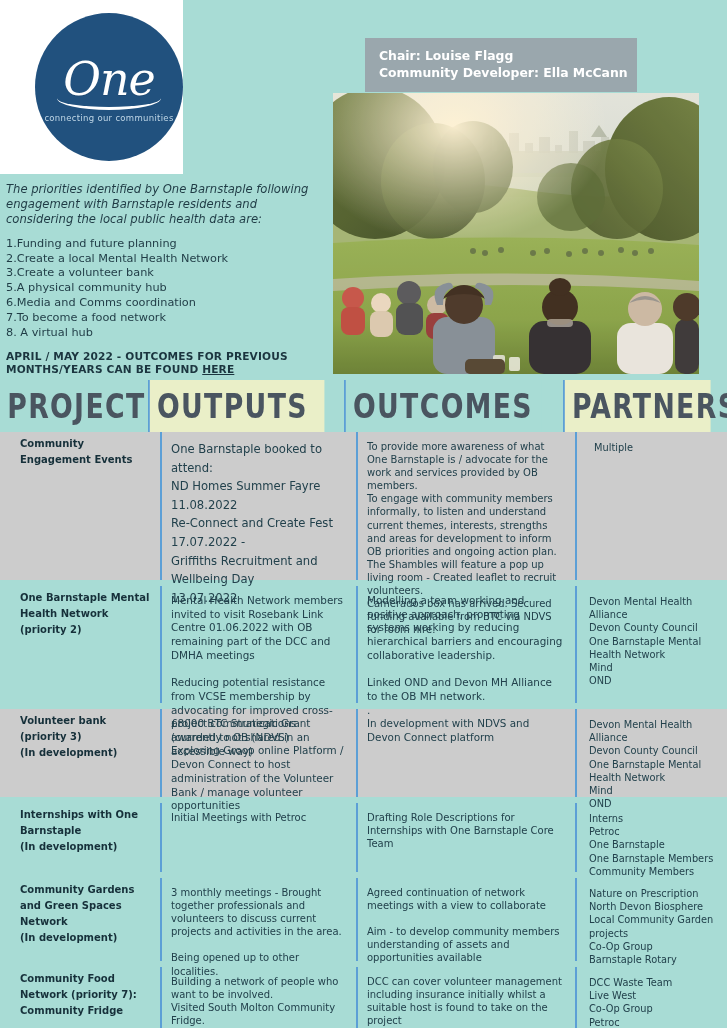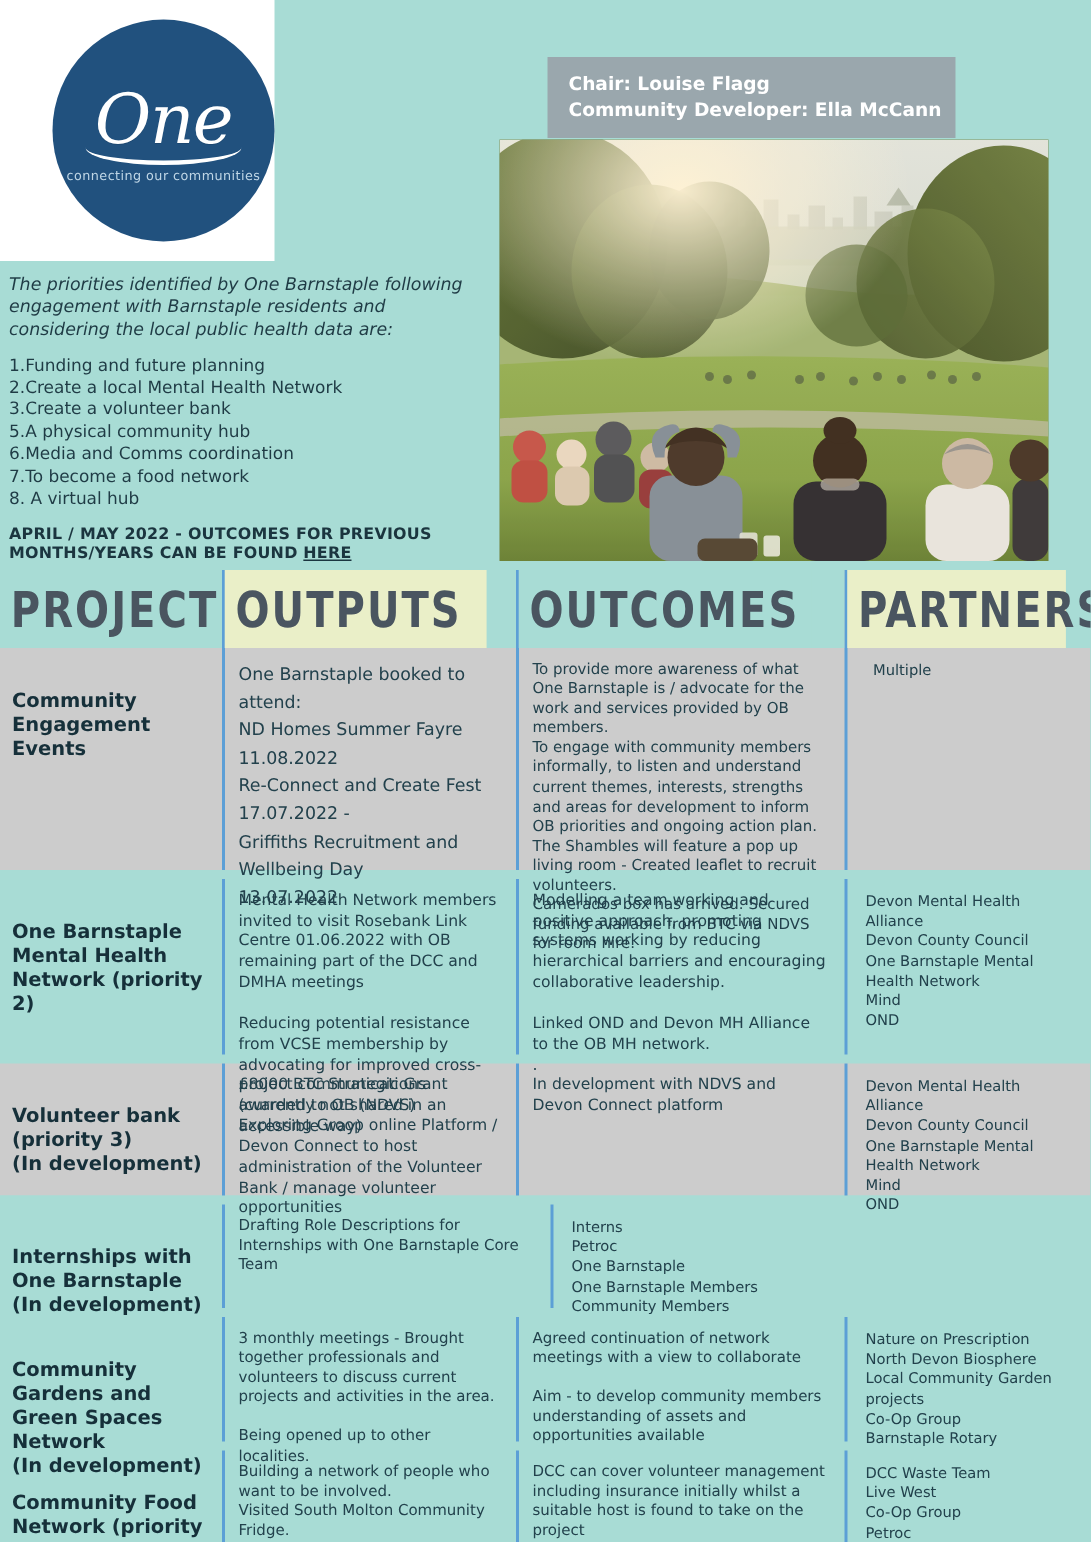--- a/index.html
+++ b/index.html
@@ -166,25 +166,26 @@
   .hdr .c2 { background:#eaefc8; }
   .hdr .c3 { background:#a8dcd5; }
   .hdr .c4 { background:#eaefc8; }
 
   
   .cell {
     padding: 8px 10px 8px 9px;
   }
   .proj {
     font-weight: bold;
-    font-size: 13px;
+    font-size: 10px;
     line-height: 16px;
     color: #16303a;
     padding-left: 8px;
-    padding-top: 28px;
+    padding-top: 4px;
+    margin-left: 12px;
   }
   .proj .sub { font-weight: bold; }
   .body-txt {
     font-size: 10px;
     line-height: 13.1px;
     color: #22414c;
     white-space: pre-line;
   }
   .body-txt.lg { font-size: 11.6px; line-height: 18.6px; }
   .body-txt.md { font-size: 10.4px; line-height: 13.7px; }
@@ -422,20 +423,21 @@
 OND</div>
   </div>
   <div class="sep"></div>
 
   <div class="row bg-teal" style="height:69px">
     <div class="cell c1 proj">
       <div>Internships with One
 Barnstaple</div>
       <div class="sub">(In development)</div>
     </div>
+    <div class="cell c2 body-txt">Initial Meetings with Petroc</div>
     <div class="cell c3 body-txt">Drafting Role Descriptions for Internships with One Barnstaple Core Team</div>
     <div class="cell c4 partners-txt">Interns
 Petroc
 One Barnstaple
 One Barnstaple Members
 Community Members</div>
   </div>
   <div class="sep"></div>
 
   <div class="row bg-teal" style="height:83px">

